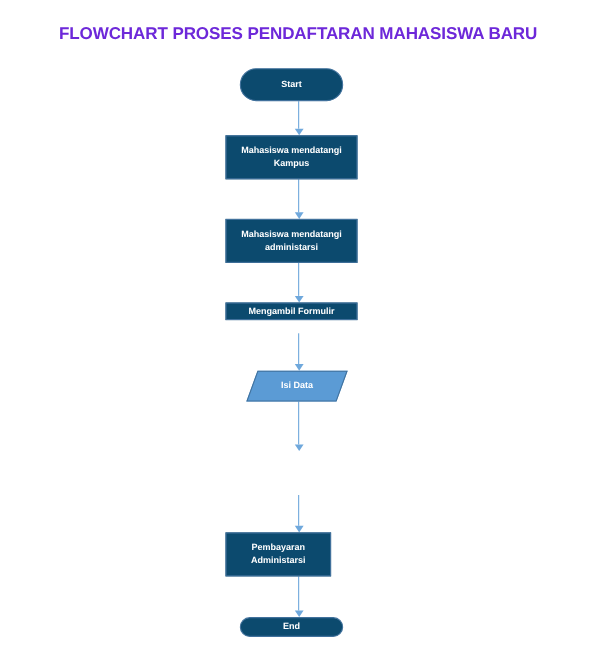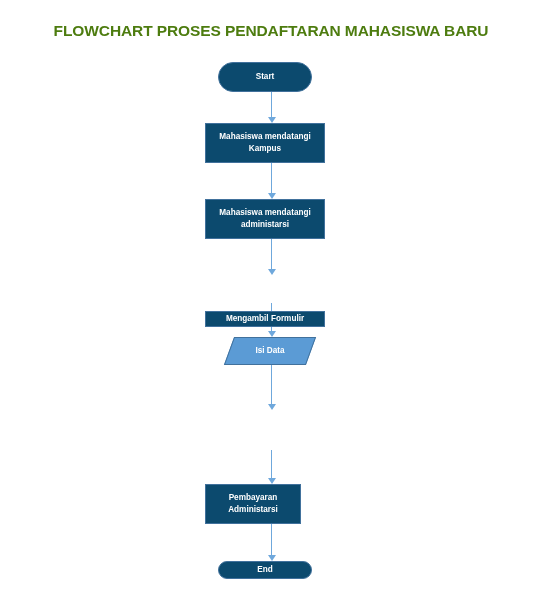--- a/index.html
+++ b/index.html
@@ -16,21 +16,21 @@
   }
 
   #flowchart-title {
     position: absolute;
     left: 0;
     top: 22px;
     width: 542px;
     text-align: center;
     font-size: 15.5px;
     font-weight: bold;
-    color: #4d7c0f;
+    color: #6d28d9;
     letter-spacing: -0.1px;
     white-space: nowrap;
   }
 
   #diagram {
     position: absolute;
     left: 0;
     top: 0;
     width: 542px;
     height: 608px;
@@ -141,21 +141,21 @@
       <span class="label">Start</span>
     </div>
     <div class="node" style="left: 205px; top: 123px; width: 120px; height: 40px;">
       <span class="label">Mahasiswa mendatangi
 Kampus</span>
     </div>
     <div class="node" style="left: 205px; top: 199px; width: 120px; height: 40px;">
       <span class="label">Mahasiswa mendatangi
 administarsi</span>
     </div>
-    <div class="node" style="left: 205px; top: 275px; width: 120px; height: 16px; margin-top: 36px;">
+    <div class="node" style="left: 205px; top: 275px; width: 120px; height: 16px;">
       <span class="label">Mengambil Formulir</span>
     </div>
     <div class="node parallelogram" style="left: 229px; top: 337px; width: 82px; height: 28px;">
       <div class="skew-body"></div>
       <span class="label skew-label">Isi Data</span>
     </div>
     <div class="node" style="left: 205px; top: 484px; width: 96px; height: 40px;">
       <span class="label">Pembayaran
 Administarsi</span>
     </div>

